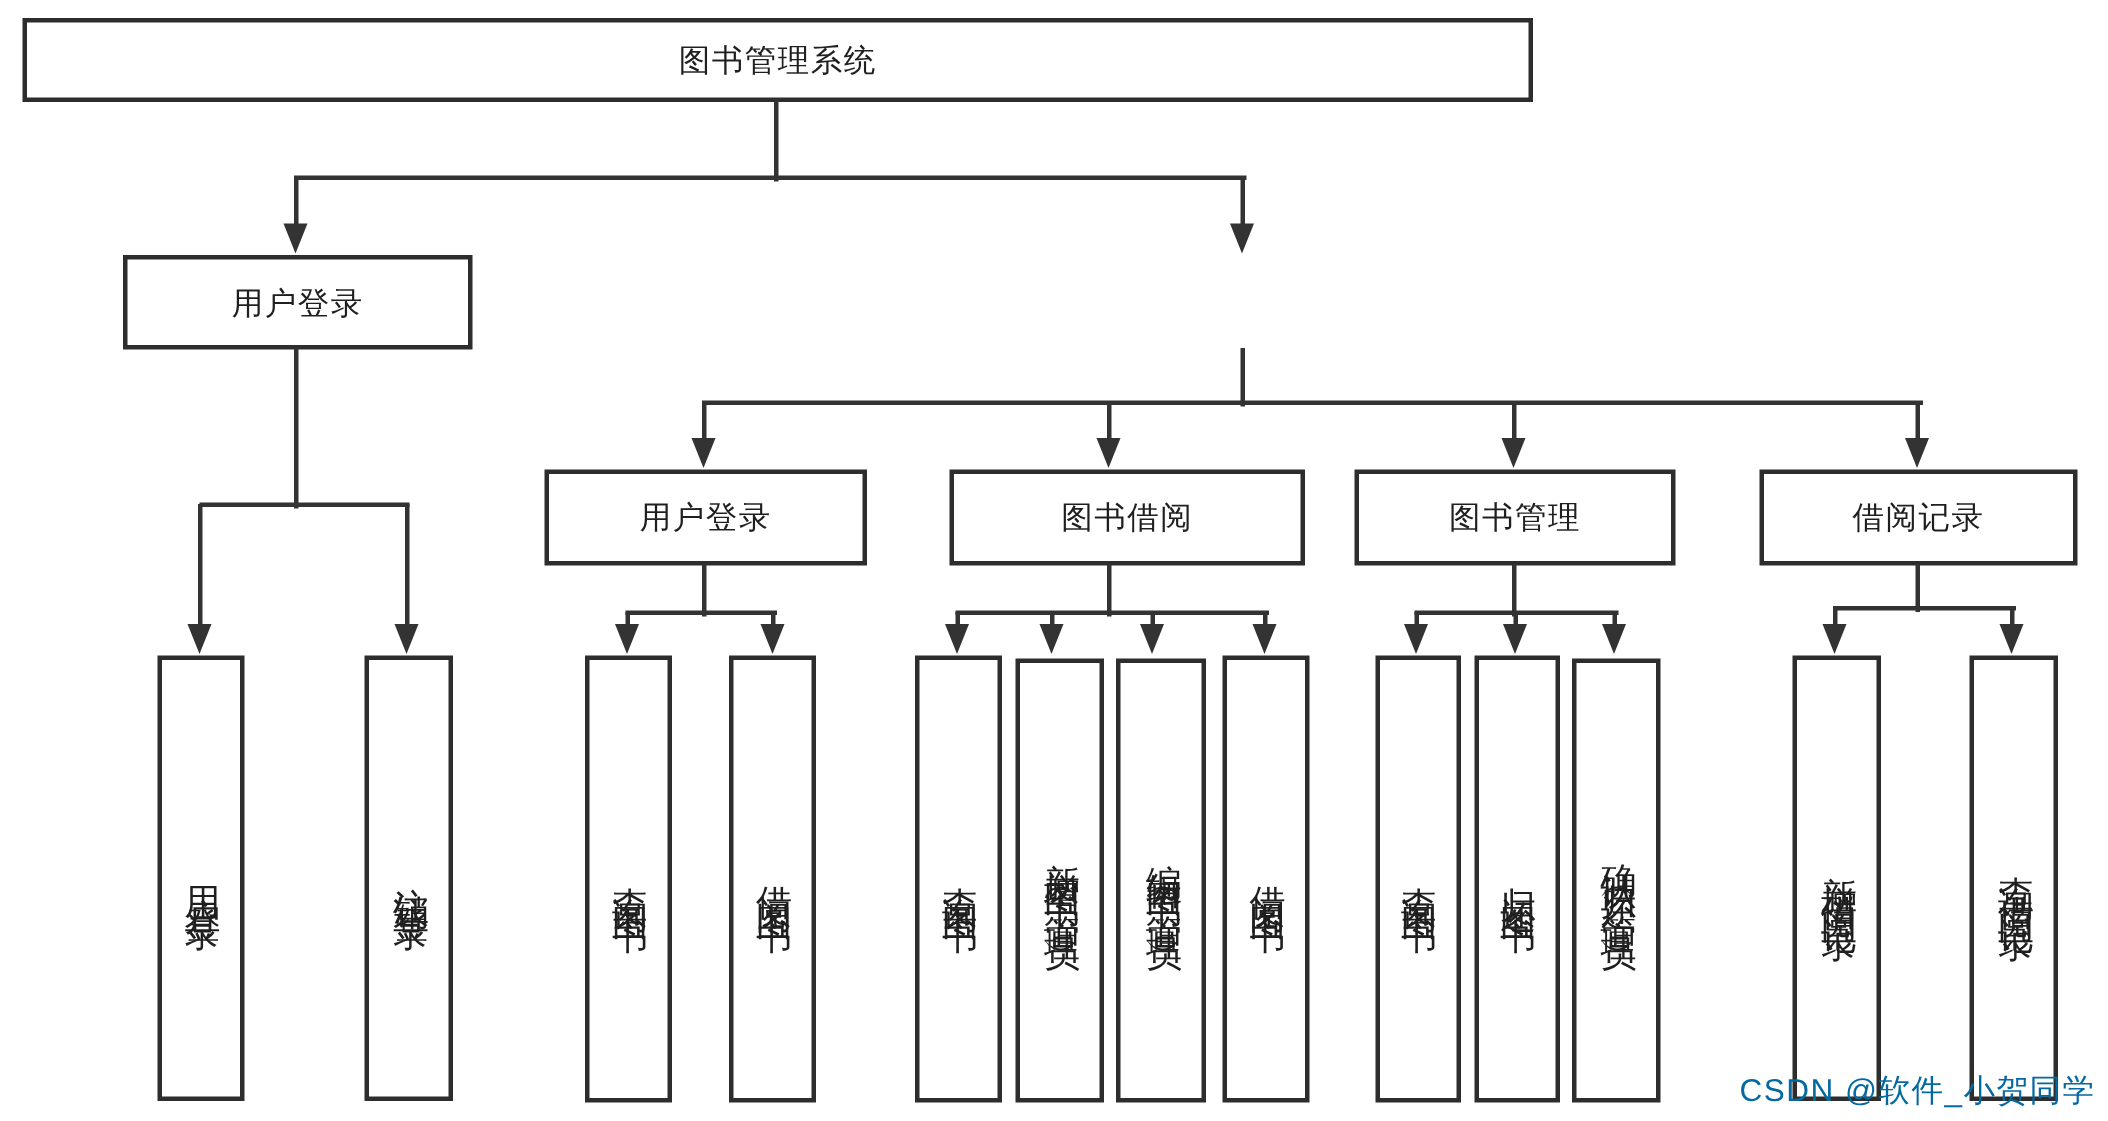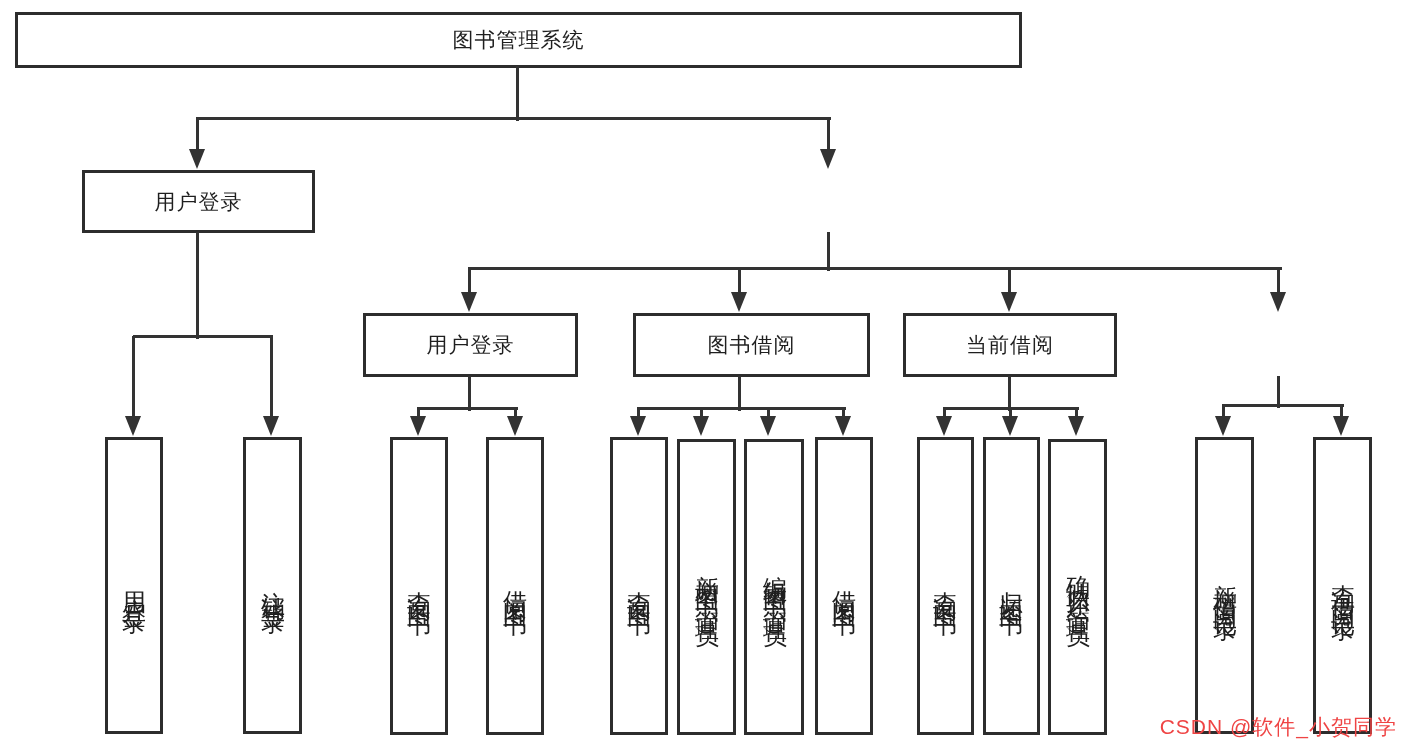--- a/index.html
+++ b/index.html
@@ -35,21 +35,21 @@
   .ahead{
     position:absolute;width:0;height:0;
     border-left:8px solid transparent;
     border-right:8px solid transparent;
     border-top:20px solid #333333;
   }
   #watermark{
     position:absolute;
     right:8px;bottom:6px;
     font-size:21px;
-    color:#ef4444;
+    color:#0369a1;
     letter-spacing:1px;
     white-space:nowrap;
   }
   
   #n-root{left:15px;top:12px;width:1007px;height:56px}
   #n-user-login{left:82px;top:170px;width:233px;height:63px}
   #n-book-mgmt{left:711px;top:170px;width:237px;height:63px}
   #n-new-books{left:363px;top:313px;width:215px;height:64px}
   #n-book-borrow{left:633px;top:313px;width:237px;height:64px}
   #n-current-borrow{left:903px;top:313px;width:214px;height:64px}
@@ -72,21 +72,22 @@
 <body>
 
 <div id="canvas">
 
   <div class="node hnode" id="n-root">图书管理系统</div>
 
   <div class="node hnode" id="n-user-login">用户登录</div>
 
   <div class="node hnode" id="n-new-books">用户登录</div>
   <div class="node hnode" id="n-book-borrow">图书借阅</div>
-  <div class="node hnode" id="n-current-borrow">当前借阅</div>
+  <div class="node hnode" id="n-current-borrow">图书管理</div>
+  <div class="node hnode" id="n-borrow-records">借阅记录</div>
 
   <div class="node vnode" id="n-leaf-user-login">用户登录</div>
   <div class="node vnode" id="n-leaf-logout">注销登录</div>
 
   <div class="node vnode" id="n-nb-query">查询图书</div>
   <div class="node vnode" id="n-nb-borrow">借阅图书</div>
 
   <div class="node vnode" id="n-bb-query">查询图书</div>
   <div class="node vnode" id="n-bb-add">新增图书（管理员）</div>
   <div class="node vnode" id="n-bb-edit">编辑图书（管理员）</div>

